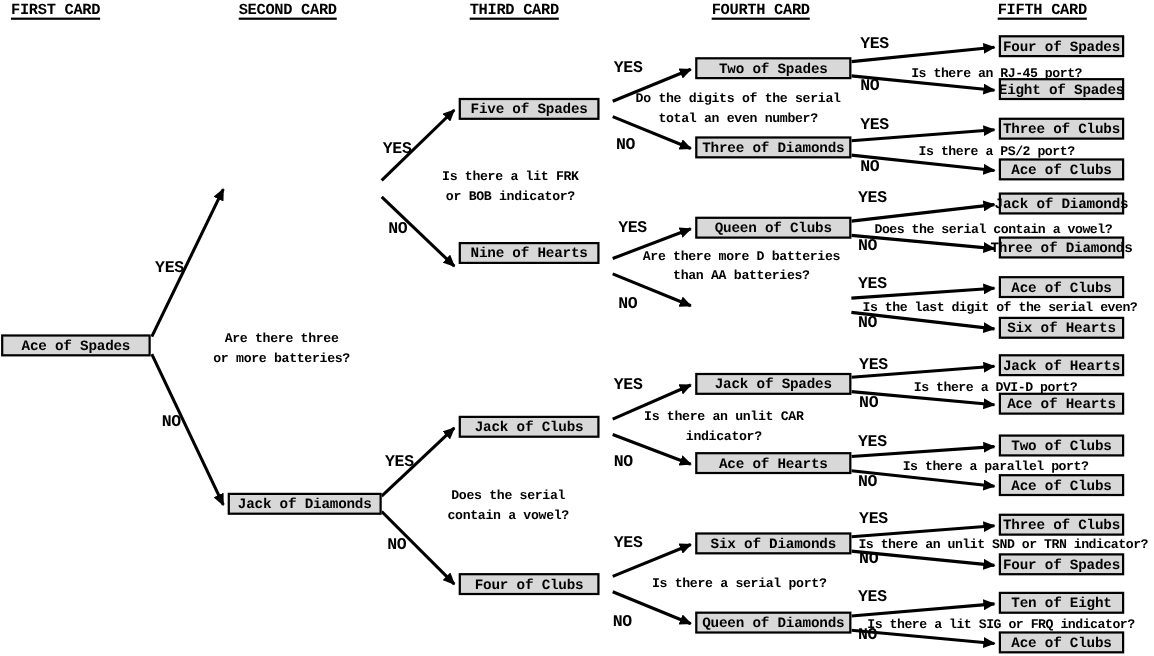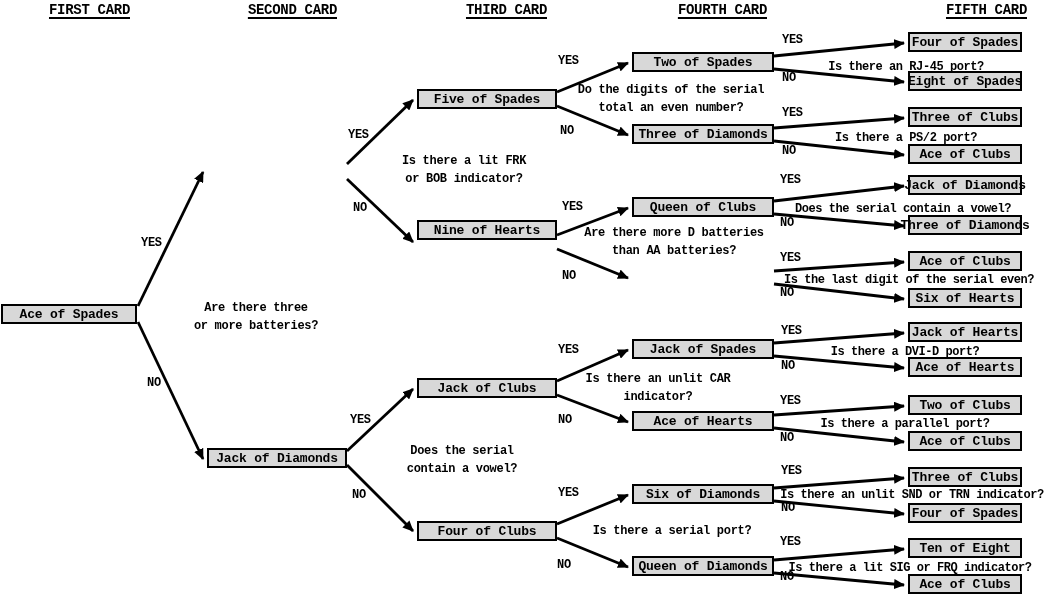--- a/index.html
+++ b/index.html
@@ -4,35 +4,35 @@
 <style>
   html,body{margin:0;padding:0;background:#fff;}
   #stage{
     position:relative;width:1049px;height:596px;overflow:hidden;
     background:var(--background,#ffffff);
     font-family:"Liberation Mono","DejaVu Sans Mono",monospace;
     color:var(--text,#000000);
   }
   #edges{position:absolute;left:0;top:0;}
   .hdr{
-    position:absolute;width:120px;text-align:right;
+    position:absolute;width:120px;text-align:left;
     font-size:14px;font-weight:bold;letter-spacing:-0.3px;
     text-decoration:underline;text-decoration-thickness:1.5px;text-underline-offset:3px;
     white-space:nowrap;
   }
   .box{
     position:absolute;height:20px;box-sizing:border-box;
     background:var(--box-fill,#d8d8d8);
     border:2px solid var(--box-border,#000000);
     display:flex;align-items:center;justify-content:center;
     font-size:13px;font-weight:bold;letter-spacing:-0.2px;white-space:nowrap;
   }
-  .c1{width:136px}.c2{width:140px}.c3{width:140px}.c4{width:142px}.c5{width:114px}
+  .c1{width:136px}.c2{width:140px}.c3{width:128px}.c4{width:142px}.c5{width:114px}
   .yn{
-    position:absolute;font-size:12px;font-weight:bold;letter-spacing:-0.3px;
+    position:absolute;font-size:15px;font-weight:bold;letter-spacing:-0.3px;
     white-space:nowrap;line-height:13px;
   }
   .q{
     position:absolute;font-size:12px;font-weight:bold;letter-spacing:-0.3px;
     text-align:center;line-height:18px;white-space:nowrap;
   }
   .q1{letter-spacing:-0.45px;}
 </style>
 </head>
 <body>

